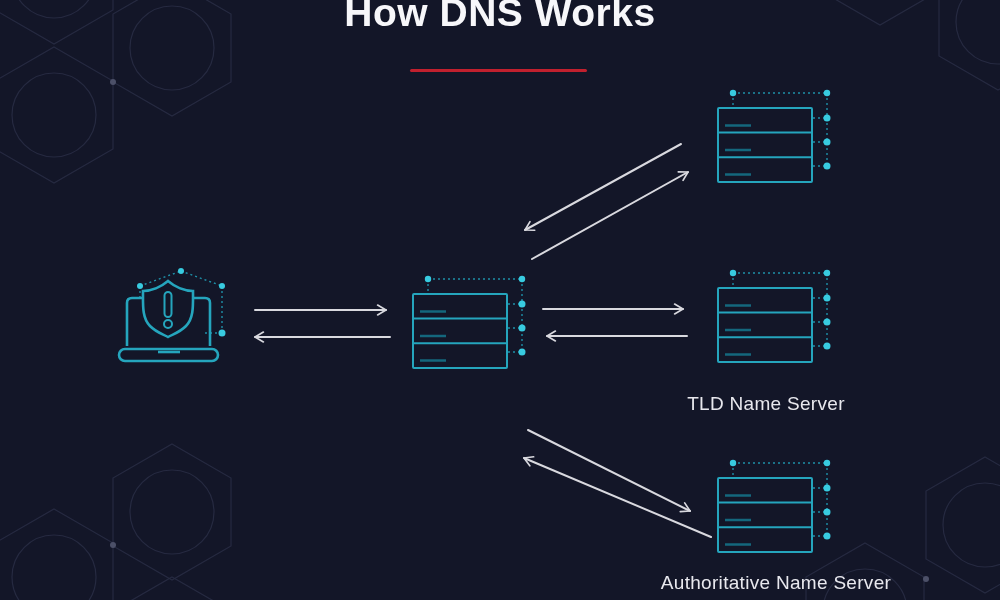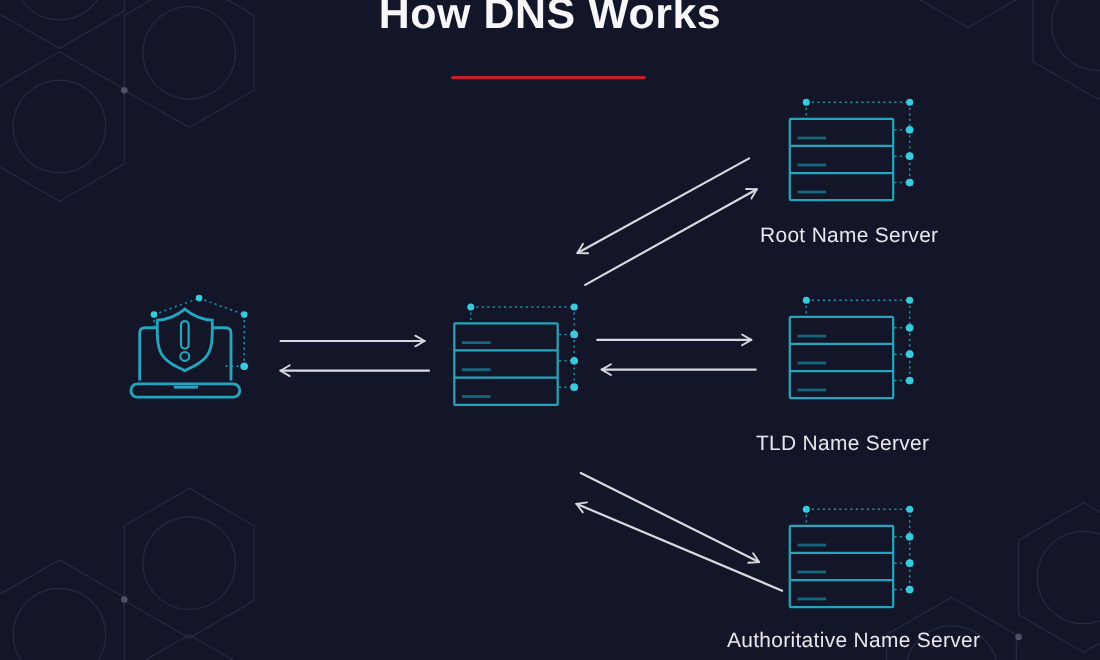--- a/index.html
+++ b/index.html
@@ -144,16 +144,15 @@
       <path class="arrow" d="M681,144 L525,230"></path>
       <path class="arrow" d="M543,309 L683,309"></path>
       <path class="arrow" d="M687,336 L547,336"></path>
       <path class="arrow" d="M528,430 L690,511"></path>
       <path class="arrow" d="M711,537 L524,458"></path>
     </g>
   </svg>
 
   <h1 class="page-title">How DNS Works</h1>
   <div class="divider"></div>
-  <div class="node-label" style="left:772px; top:204px;">Root Name Server</div>
   <div class="node-label" style="left:776px; top:572px;">Authoritative Name Server</div>
   <div class="node-label" style="left:766px; top:393px;">TLD Name Server</div>
 </div>
 
 </body></html>

